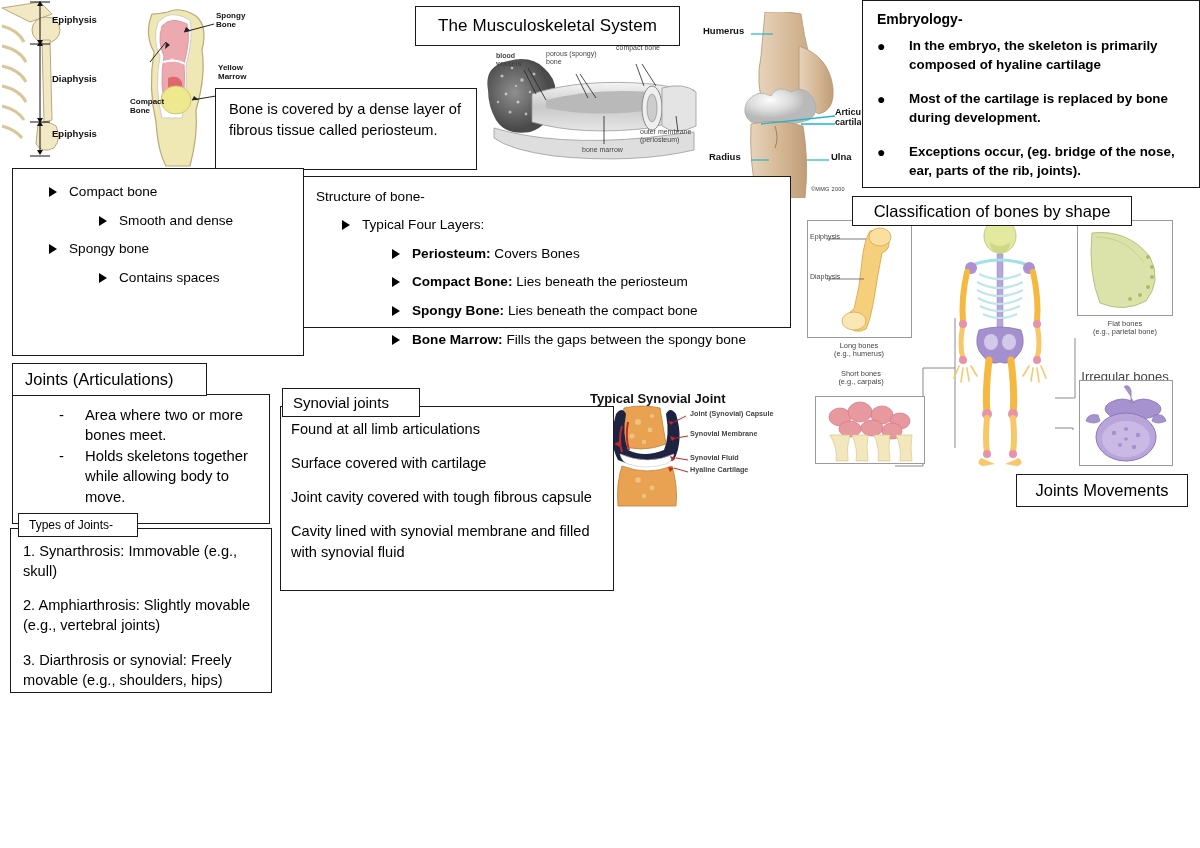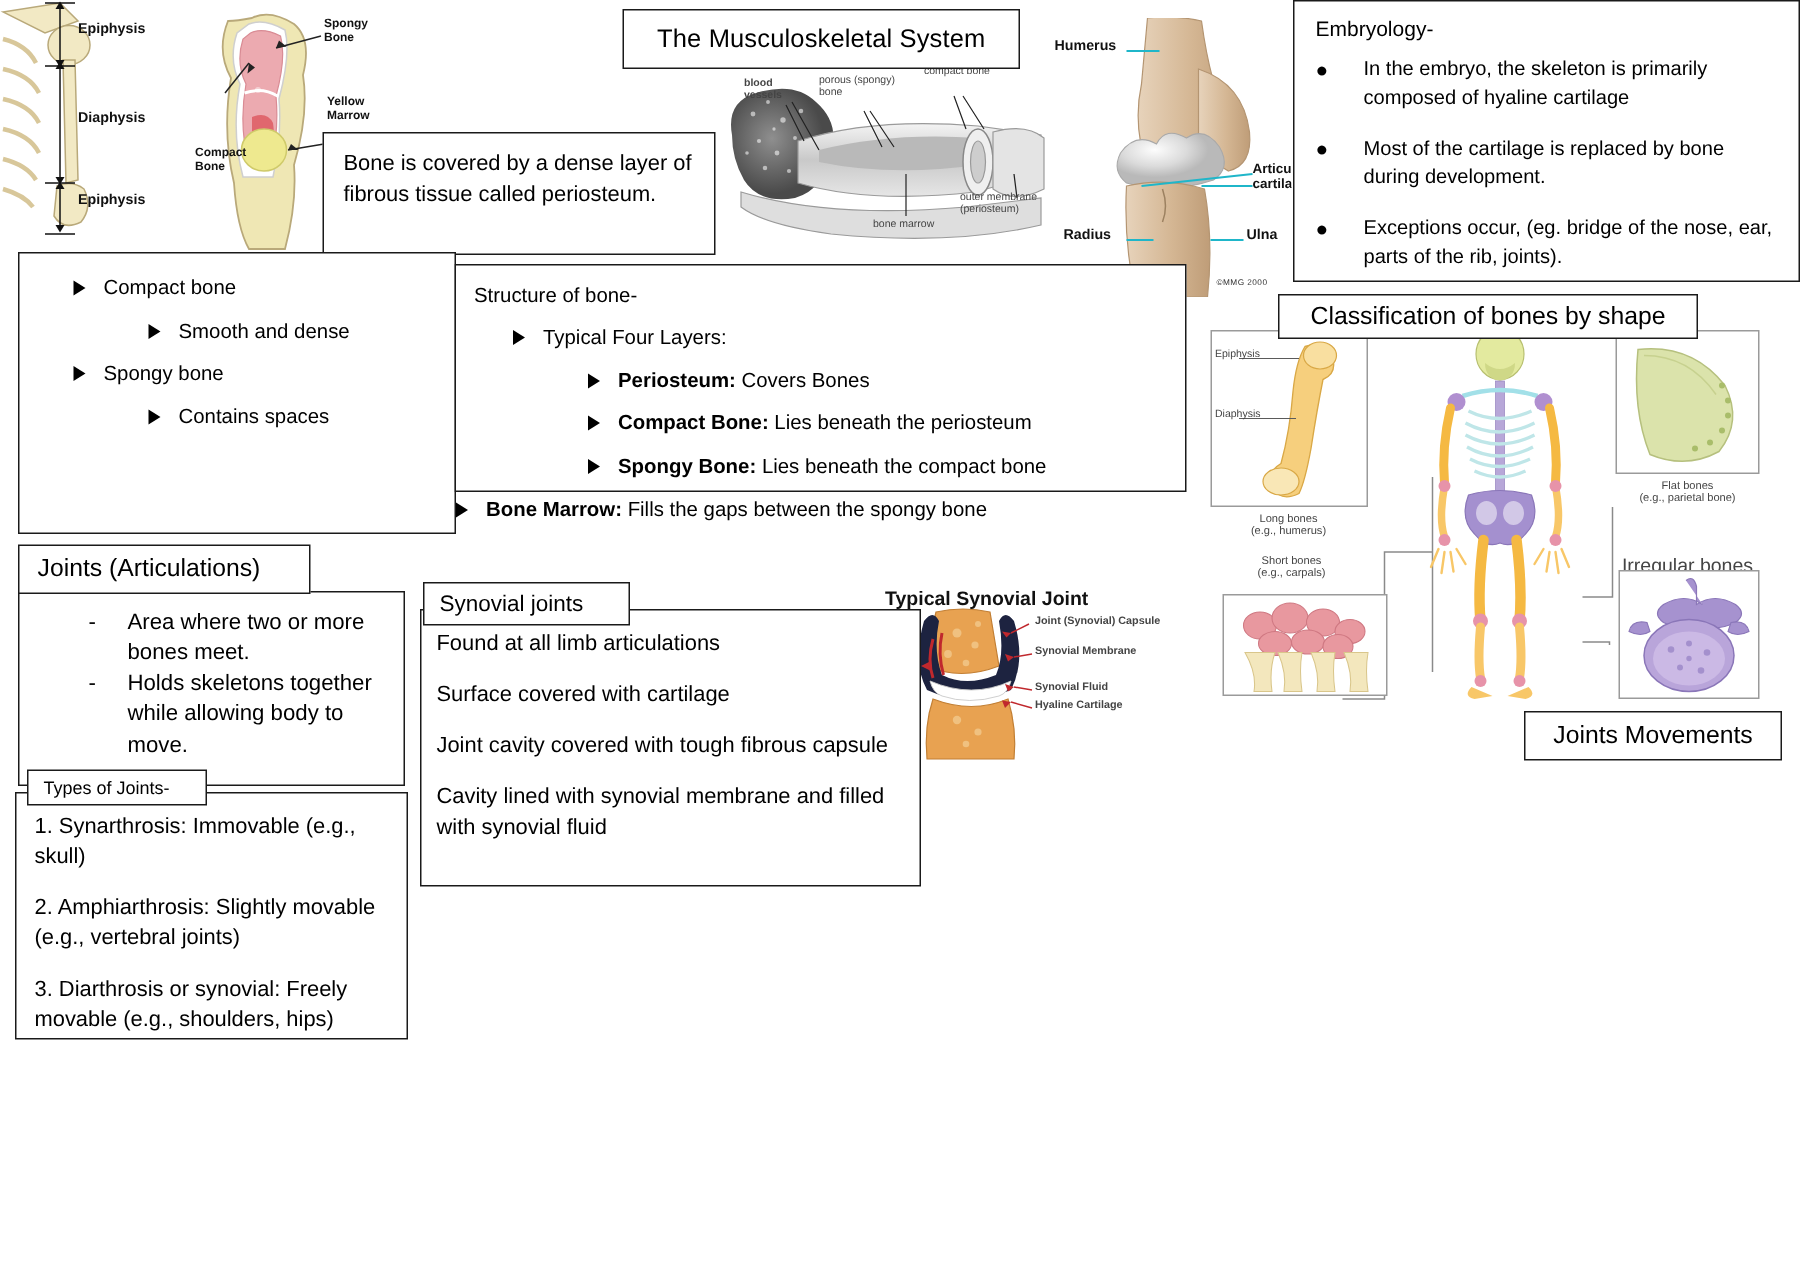--- a/index.html
+++ b/index.html
@@ -450,21 +450,21 @@
         <path d="M18,34 q-10,-2 -12,6 q8,4 14,0 Z" fill="#a692cf" stroke="#8a76b8" stroke-width=".7"></path>
         <path d="M74,34 q10,-2 12,6 q-8,4 -14,0 Z" fill="#a692cf" stroke="#8a76b8" stroke-width=".7"></path>
       </svg>
     </div>
   </div>
 
   <div class="box title-box" style="left:415px; top:6px; width:265px; height:40px;">
     <span>The Musculoskeletal System</span>
   </div>
 
-  <div class="box" style="left:862px; top:0px; width:338px; height:188px; padding:10px 14px 6px 14px;">
+  <div class="box" style="left:862px; top:0px; width:338px; height:188px; padding:10px 14px 6px 14px;font-weight:bold;">
     <div style="font-size:14px; margin-bottom:9px;">Embryology-</div>
     <ul class="disc-list">
       <li class="disc-item">
         <span class="disc"><span>●</span></span>
         <span>In the embryo, the skeleton is primarily composed of hyaline cartilage</span>
       </li>
       <li class="disc-item">
         <span class="disc"><span>●</span></span>
         <span>Most of the cartilage is replaced by bone during development.</span>
       </li>
@@ -515,21 +515,21 @@
       <li class="tri-item" style="margin-left:88px;">
         <span class="tri"></span>
         <span><span class="b">Compact Bone:</span>
         <span>Lies beneath the periosteum</span></span>
       </li>
       <li class="tri-item" style="margin-left:88px;">
         <span class="tri"></span>
         <span><span class="b">Spongy Bone:</span>
         <span>Lies beneath the compact bone</span></span>
       </li>
-      <li class="tri-item" style="">
+      <li class="tri-item" style="margin-left:88px;">
         <span class="tri"></span>
         <span><span class="b">Bone Marrow:</span>
         <span>Fills the gaps between the spongy bone</span></span>
       </li>
     </ul>
   </div>
 
   <div class="box" style="left:12px; top:394px; width:258px; height:130px; padding:10px 12px 0 0;">
     <ul class="dash-list">
       <li class="dash-item" style="margin-left:46px;">

